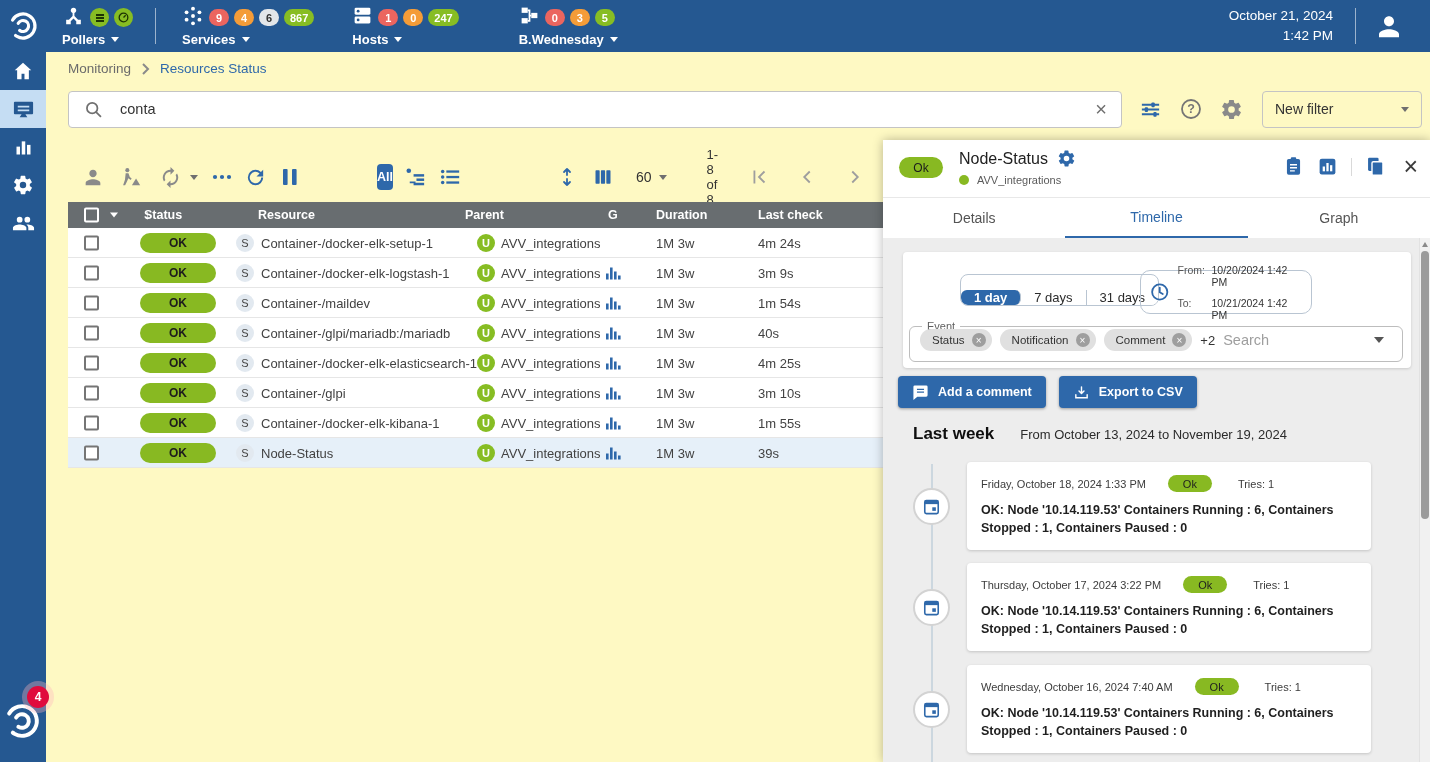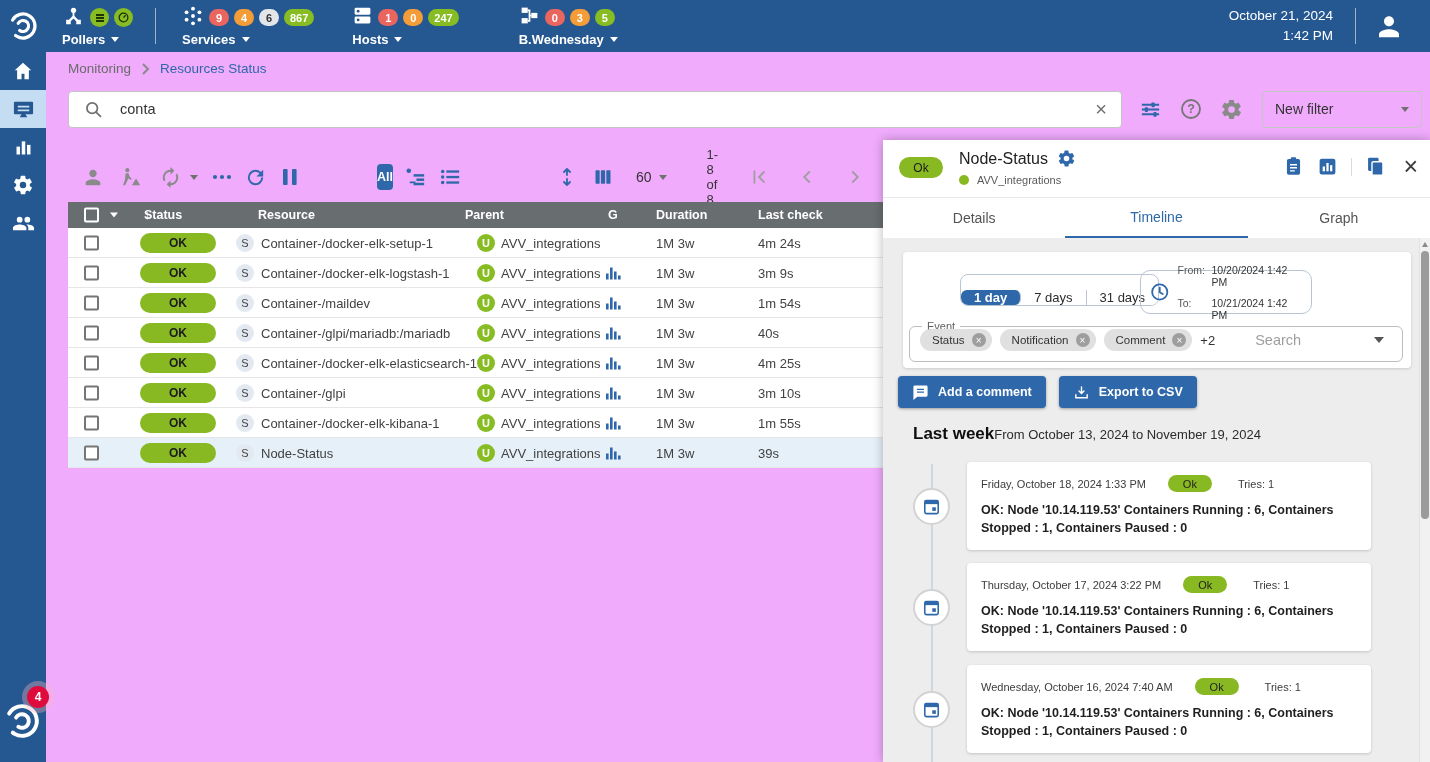--- a/index.html
+++ b/index.html
@@ -28,21 +28,21 @@
 
   
   .sidebar { position:absolute; left:0; top:52px; width:46px; height:710px; background:#255891; z-index:25; }
   .side-item { width:46px; height:38px; display:flex; align-items:center; justify-content:center; cursor:pointer; }
   .side-item.active { background:#c5ddf3; }
   .side-logo { position:absolute; left:1px; top:634px; width:44px; height:56px; }
   .side-logo .ring { position:absolute; left:0; top:14px; }
   .notif-badge { position:absolute; left:26px; top:0; width:22px; height:22px; border-radius:50%; background:#e00b3d; color:#fff; font-size:12px; font-weight:bold; display:flex; align-items:center; justify-content:center; box-shadow:0 0 0 5px rgba(255,180,190,.35); z-index:26; }
 
   
-  .main { position:absolute; left:46px; top:52px; width:1384px; height:710px; background:#f0abfc; }
+  .main { position:absolute; left:46px; top:52px; width:1384px; height:710px; background:#fef9c3; }
   .breadcrumb { position:absolute; left:22px; top:9px; display:flex; align-items:center; gap:10px; font-size:13.5px; }
   .breadcrumb .sec { color:#6b6b6b; }
   .breadcrumb .pg { color:#2e68aa; cursor:pointer; }
   .bc-chev { color:#8a8a8a; font-size:13px; }
 
   .searchrow { position:absolute; left:22px; top:38px; height:38px; display:flex; align-items:center; }
   .searchbox { width:1054px; height:37px; border:1px solid #c4c4c4; border-radius:4px; display:flex; align-items:center; padding:0 10px 0 14px; background:#fff; }
   .searchbox input { flex:1; border:none; outline:none; font-size:14.5px; color:#333; margin-left:16px; font-family:inherit; background:transparent; }
   .xclear { font-size:20px; color:#6f6f6f; cursor:pointer; padding:0 4px; }
   .sr-icon { margin-left:17px; cursor:pointer; display:flex; align-items:center; }
@@ -101,28 +101,28 @@
   .rng.active { background:#2e68aa; color:#fff; font-weight:bold; border-radius:6px; }
   .period { position:absolute; left:237px; top:18px; width:172px; height:44px; border:1.5px solid #b9c5d2; border-radius:10px; display:flex; align-items:center; padding:0 8px; gap:7px; cursor:pointer; }
   .period-grid { display:grid; grid-template-columns:34px auto; row-gap:9px; font-size:10.5px; color:#333; }
   .period-grid .plabel { color:#555; }
   .evt { position:absolute; left:6px; top:68px; width:494px; height:42px; border:1px solid #bdbdbd; border-radius:6px; }
   .evt legend { margin-left:12px; padding:0 5px; font-size:11px; color:#5f5f5f; }
   .evt-inner { display:flex; align-items:center; gap:8px; padding:0 10px; margin-top:-3px; }
   .echip { height:22px; border-radius:11px; background:#e0e0e0; display:flex; align-items:center; gap:7px; padding:0 6px 0 12px; font-size:11.5px; color:#333; }
   .echip .xcirc { width:14px; height:14px; border-radius:50%; background:#9e9e9e; color:#fff; font-size:10px; display:flex; align-items:center; justify-content:center; cursor:pointer; }
   .emore { font-size:13px; color:#333; }
-  .evt-inner input { border:none; outline:none; width:110px; font-size:14.5px; color:#333; font-family:inherit;text-align:center; }
+  .evt-inner input { border:none; outline:none; width:110px; font-size:14.5px; color:#333; font-family:inherit; }
   .evt-inner input::placeholder { color:#9e9e9e; }
   .evt-caret { margin-left:auto; margin-right:8px; width:0; height:0; border-left:5px solid transparent; border-right:5px solid transparent; border-top:6px solid #555; cursor:pointer; }
 
   .actions { position:absolute; left:15px; top:138px; display:flex; gap:13px; }
   .act-btn { height:32px; background:#2e68aa; border:none; border-radius:4px; color:#fff; font-size:12.5px; font-weight:bold; display:flex; align-items:center; gap:9px; padding:0 14px; cursor:pointer; box-shadow:0 1px 3px rgba(0,0,0,.35); font-family:inherit; }
 
-  .week { position:absolute; left:30px; top:186px; display:flex; align-items:baseline; }
+  .week { position:absolute; left:30px; top:186px; display:flex; align-items:baseline; gap:26px; }
   .week h3 { font-size:17px; color:#0f0f0f; }
   .week span { font-size:13px; color:#2b2b2b; }
 
   .tl-line { position:absolute; left:48px; top:226px; bottom:0; width:2px; background:#ccd7df; }
   .tl-circ { position:absolute; left:30px; width:37px; height:37px; border-radius:50%; background:#fff; border:2px solid #d3d3d3; display:flex; align-items:center; justify-content:center; z-index:2; }
   .tl-card { position:absolute; left:84px; width:404px; height:88px; background:#fff; border-radius:4px; box-shadow:0 1px 3px rgba(0,0,0,.18); padding:13px 14px; }
   .tc-line1 { display:flex; align-items:center; font-size:11px; color:#3c3c3c; }
   .tc-pill { width:44px; height:17px; border-radius:9px; background:#88b922; color:#1f1f1f; font-size:11px; display:flex; align-items:center; justify-content:center; margin-left:22px; }
   .tc-tries { margin-left:26px; }
   .tc-msg { margin-top:9px; font-size:12.5px; font-weight:bold; color:#1f1f1f; line-height:1.45; width:382px; }

